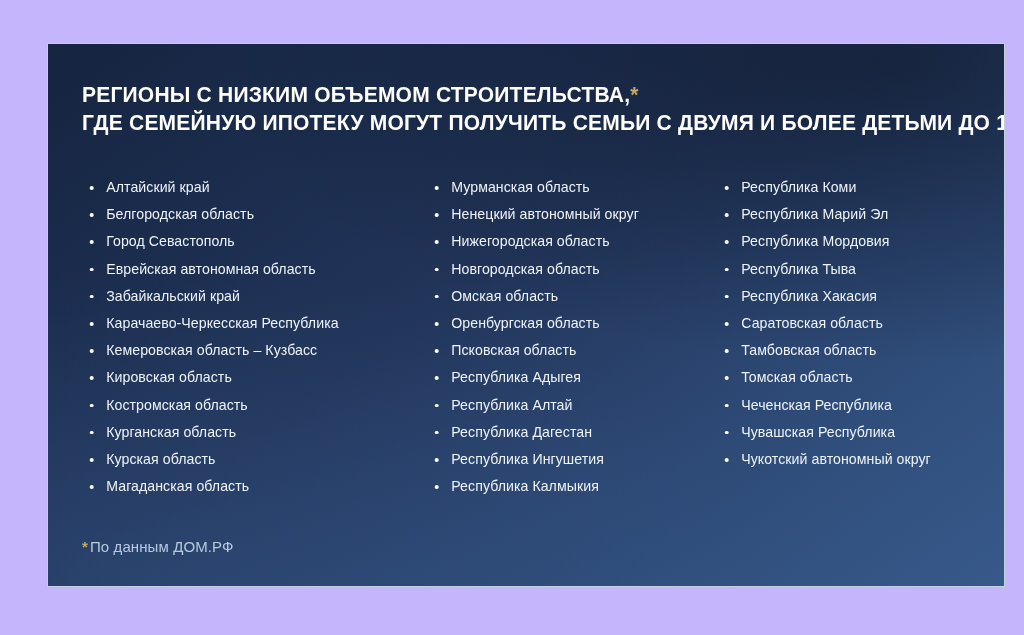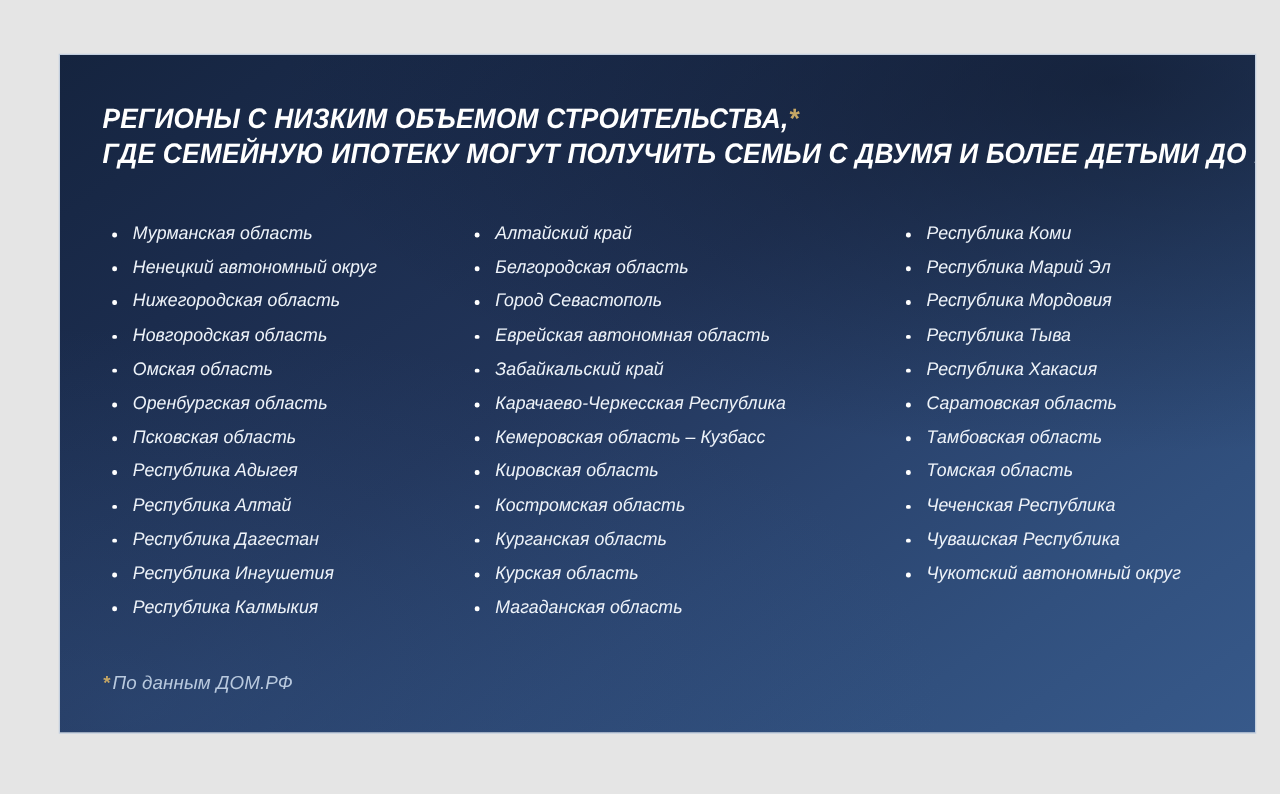--- a/index.html
+++ b/index.html
@@ -12,22 +12,21 @@
     height: 635px;
     overflow: hidden;
     font-family: "Liberation Sans", sans-serif;
     -webkit-font-smoothing: antialiased;
   }
 
   #canvas {
     position: relative;
     width: 1024px;
     height: 635px;
-    background: #e5e5e5;
-    font-style: italic;
+    background: #c4b5fd;
   }
 
   
   #panel {
     position: absolute;
     left: 47px;
     top: 43px;
     width: 958px;
     height: 544px;
     box-sizing: border-box;
@@ -148,50 +147,50 @@
 
   <div id="panel">
     <div id="panel-inner">
 
       <div id="title-block">
         <div class="title-line"><span>РЕГИОНЫ С НИЗКИМ ОБЪЕМОМ СТРОИТЕЛЬСТВА,</span><span class="asterisk">*</span></div>
         <div class="title-line">ГДЕ СЕМЕЙНУЮ ИПОТЕКУ МОГУТ ПОЛУЧИТЬ СЕМЬИ С ДВУМЯ И БОЛЕЕ ДЕТЬМИ ДО 18 ЛЕТ</div>
       </div>
 
       <div id="columns">
+        <div class="col col-1">
+          <ul class="region-list">
+              <li>Алтайский край</li>
+              <li>Белгородская область</li>
+              <li>Город Севастополь</li>
+              <li>Еврейская автономная область</li>
+              <li>Забайкальский край</li>
+              <li>Карачаево-Черкесская Республика</li>
+              <li>Кемеровская область – Кузбасс</li>
+              <li>Кировская область</li>
+              <li>Костромская область</li>
+              <li>Курганская область</li>
+              <li>Курская область</li>
+              <li>Магаданская область</li>
+            </ul>
+        </div>
         <div class="col col-2">
           <ul class="region-list">
               <li>Мурманская область</li>
               <li>Ненецкий автономный округ</li>
               <li>Нижегородская область</li>
               <li>Новгородская область</li>
               <li>Омская область</li>
               <li>Оренбургская область</li>
               <li>Псковская область</li>
               <li>Республика Адыгея</li>
               <li>Республика Алтай</li>
               <li>Республика Дагестан</li>
               <li>Республика Ингушетия</li>
               <li>Республика Калмыкия</li>
-            </ul>
-        </div>
-        <div class="col col-1">
-          <ul class="region-list">
-              <li>Алтайский край</li>
-              <li>Белгородская область</li>
-              <li>Город Севастополь</li>
-              <li>Еврейская автономная область</li>
-              <li>Забайкальский край</li>
-              <li>Карачаево-Черкесская Республика</li>
-              <li>Кемеровская область – Кузбасс</li>
-              <li>Кировская область</li>
-              <li>Костромская область</li>
-              <li>Курганская область</li>
-              <li>Курская область</li>
-              <li>Магаданская область</li>
             </ul>
         </div>
         <div class="col col-3">
           <ul class="region-list">
               <li>Республика Коми</li>
               <li>Республика Марий Эл</li>
               <li>Республика Мордовия</li>
               <li>Республика Тыва</li>
               <li>Республика Хакасия</li>
               <li>Саратовская область</li>

